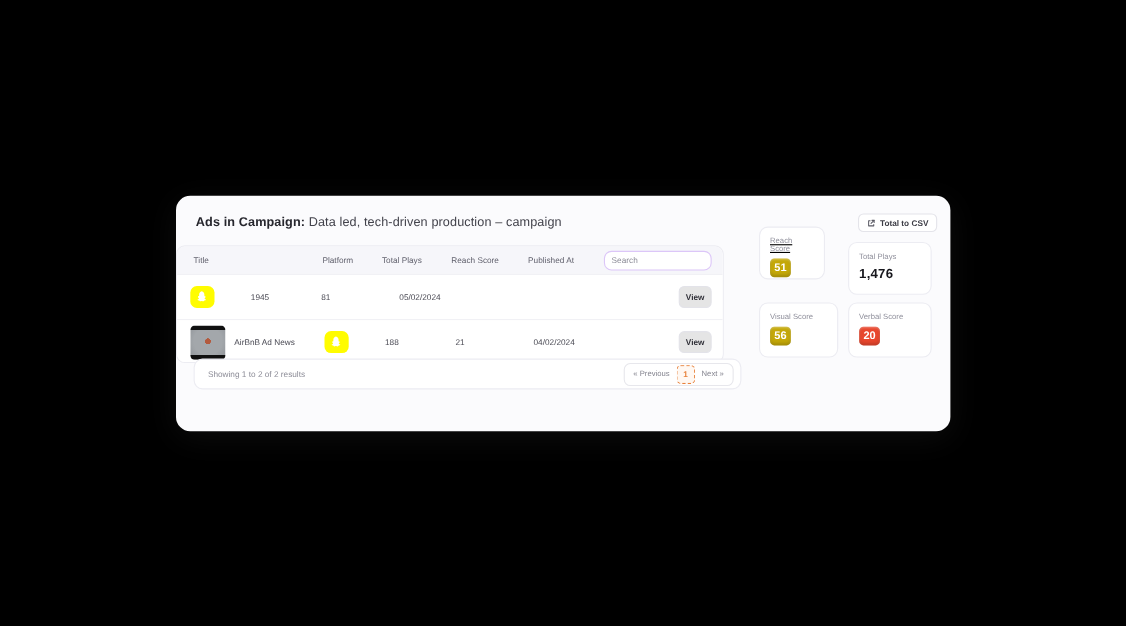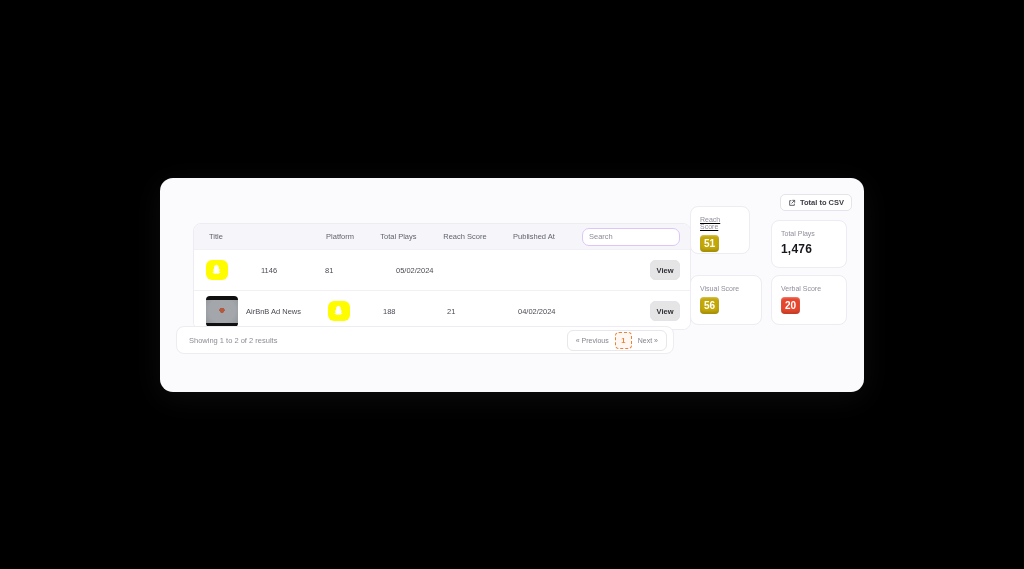--- a/index.html
+++ b/index.html
@@ -20,21 +20,21 @@
   .card-title b { color:#26262d; font-weight:700; }
   .export-btn {
     position:absolute; right:12px; top:16px; height:17px;
     display:flex; align-items:center; gap:4px;
     background:#fff; border:1px solid #e4e4ea; border-radius:5px;
     padding:0 7px; font-size:7.5px; font-weight:700; color:#3c3c45; cursor:pointer;
   }
   .export-btn svg { width:8px; height:8px; stroke:#5a5a64; }
   
   .table-box {
-    position:absolute; left:33px; top:45px; width:498px; height:107px;
+    position:absolute; left:0; top:45px; width:498px; height:107px;
     background:#fff; border:1px solid #ececf2; border-radius:8px; overflow:hidden;
   }
   .thead {
     display:flex; align-items:center; height:25px; background:#f6f6fa;
     font-size:7.5px; color:#62626e; padding:0 10px 0 15px;
   }
   .col-title { width:119px; }
   .col-platform { width:55px; }
   .col-plays { width:64px; }
   .col-reach { width:71px; }
@@ -106,20 +106,24 @@
     border-radius:4px; color:#fff; font-size:10px; font-weight:700;
     box-shadow:inset 0 -2px 3px rgba(0,0,0,0.18), inset 0 1px 2px rgba(255,255,255,0.35);
   }
   .stat-value-text { display:block; margin-top:5px; font-size:12px; font-weight:700; color:#17171d; letter-spacing:0.2px; }
 </style>
 </head>
 <body>
 
 <div class="card">
 
+  <div class="card-title">
+    <b>Ads in Campaign:</b>
+    <span>Data led, tech-driven production – campaign</span>
+  </div>
   <button class="export-btn">
     <svg viewBox="0 0 12 12" fill="none" stroke-width="1.4" stroke-linecap="round" stroke-linejoin="round">
       <path d="M4.5 2.5H2.5v7h7V7.5"></path>
         <path d="M7 2h3v3"></path>
         <path d="M10 2 5.8 6.2"></path>
     </svg>
     <span>Total to CSV</span>
   </button>
 
   <div class="table-box">
@@ -135,21 +139,21 @@
     </div>
 
     <div class="trow">
       <div class="col-platform">
         <div class="snap-chip" style="background-color: rgb(255, 252, 0);">
           <svg viewBox="0 0 24 24">
               <path fill="#fff" d="M12 3.2c-3 0-5.1 2.2-5.1 5.1v2.2c-.6.3-1.9.6-1.9 1.4 0 .9 1.2 1.2 1.7 1.9-.4 1.2-1.7 2-2.6 2.3.3.8 2 1.2 3.2 1.4.2.6.4 1.2.9 1.2.6 0 1.5-.6 2.8-.6s2.2.6 2.8.6c.5 0 .7-.6.9-1.2 1.2-.2 2.9-.6 3.2-1.4-.9-.3-2.2-1.1-2.6-2.3.5-.7 1.7-1 1.7-1.9 0-.8-1.3-1.1-1.9-1.4V8.3c0-2.9-2.1-5.1-5.1-5.1z"></path>
             </svg>
         </div>
       </div>
-      <div class="col-plays">1146</div>
+      <div class="col-plays">1945</div>
       <div class="col-reach">81</div>
       <div class="col-date">05/02/2024</div>
       <button class="view-btn">View</button>
     </div>
 
     <div class="trow">
       <div class="col-title">
         <div class="thumb thumb-2"></div>
         <span>AirBnB Ad News</span>
       </div>

